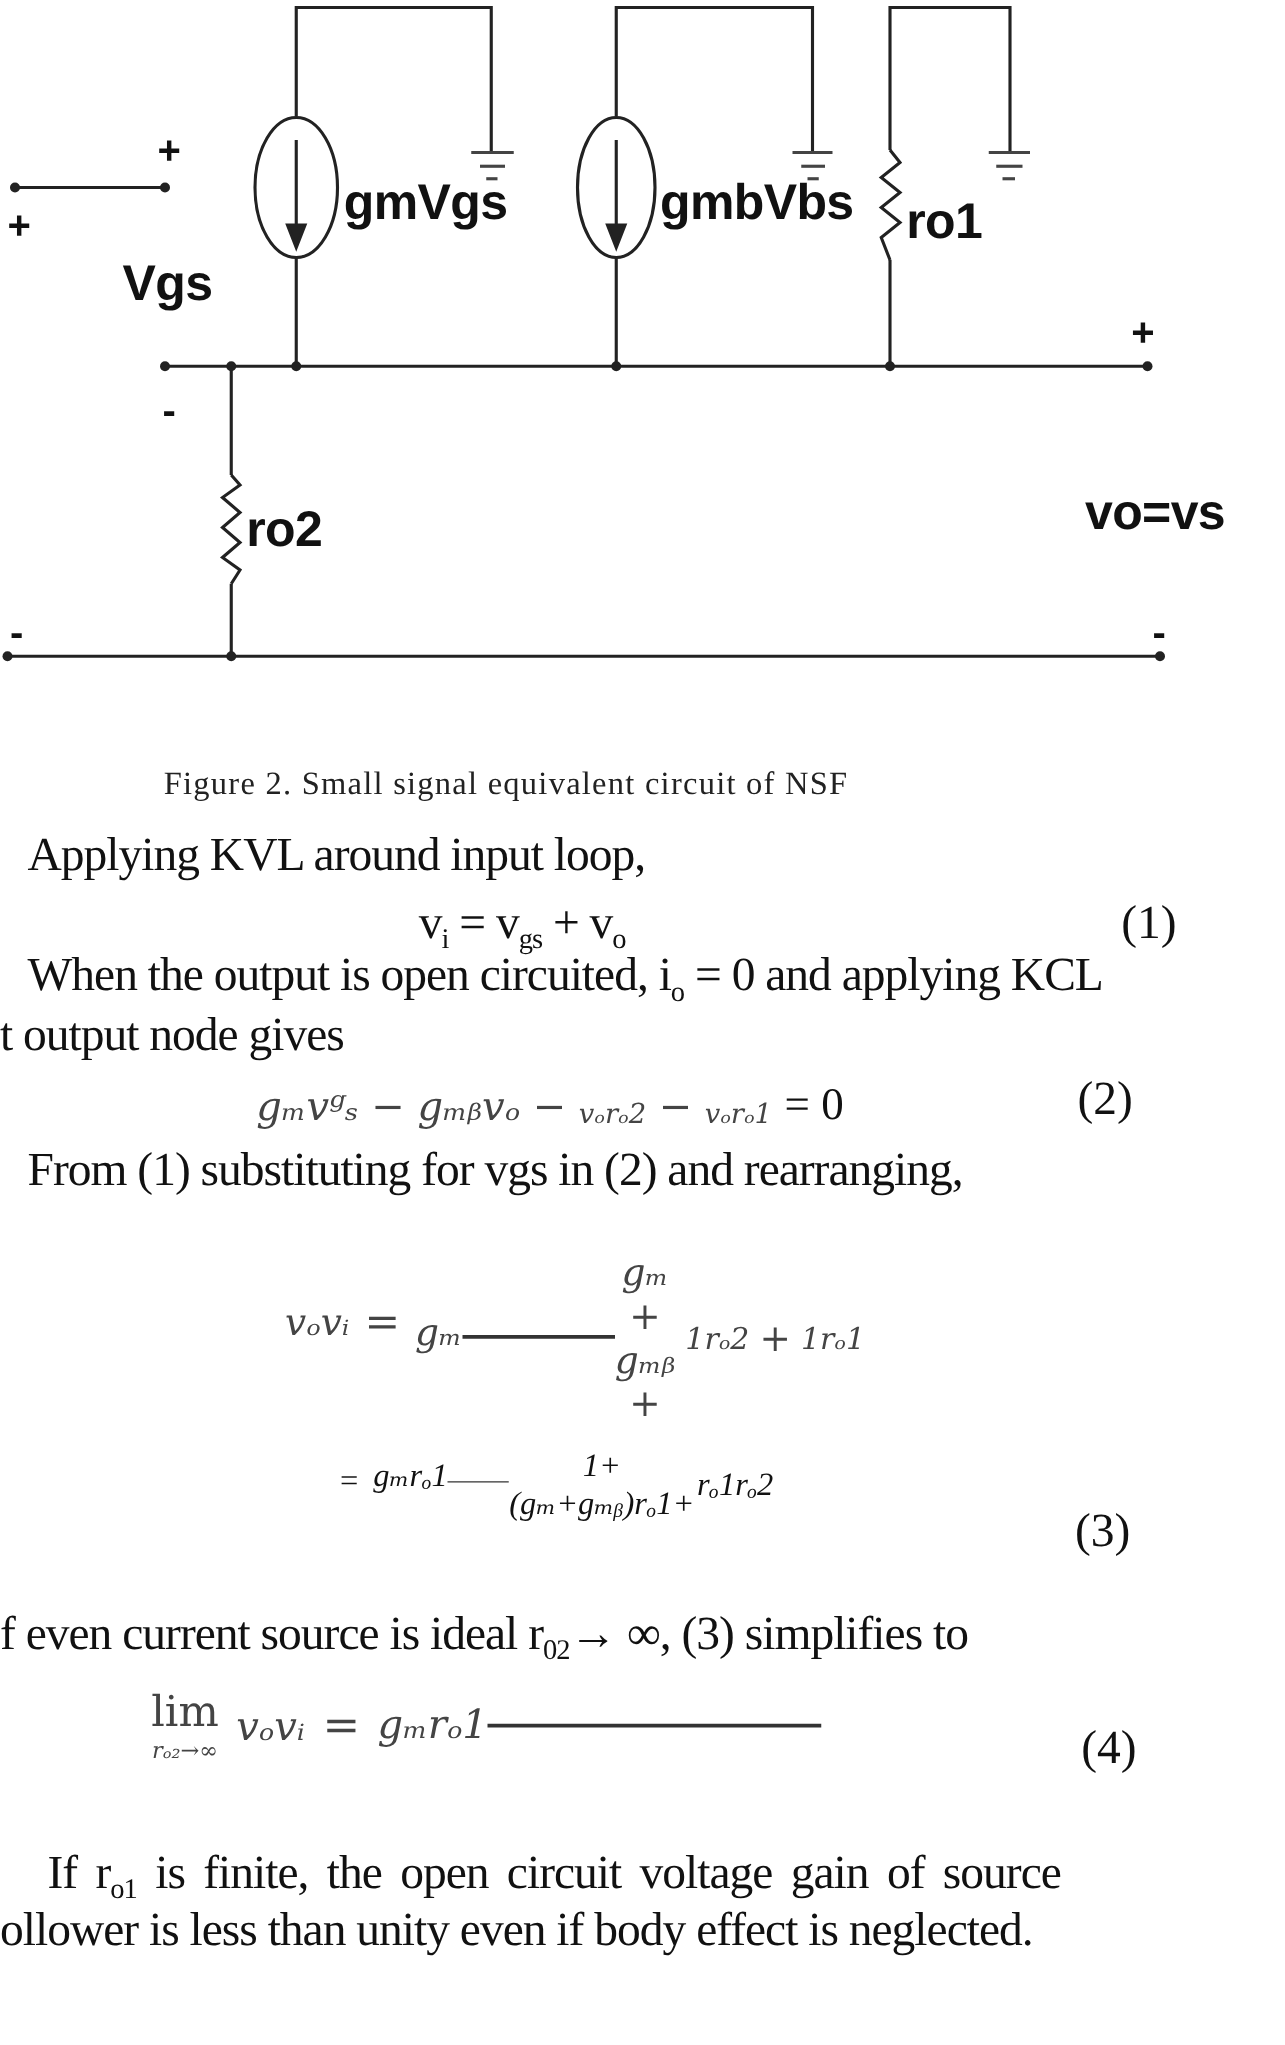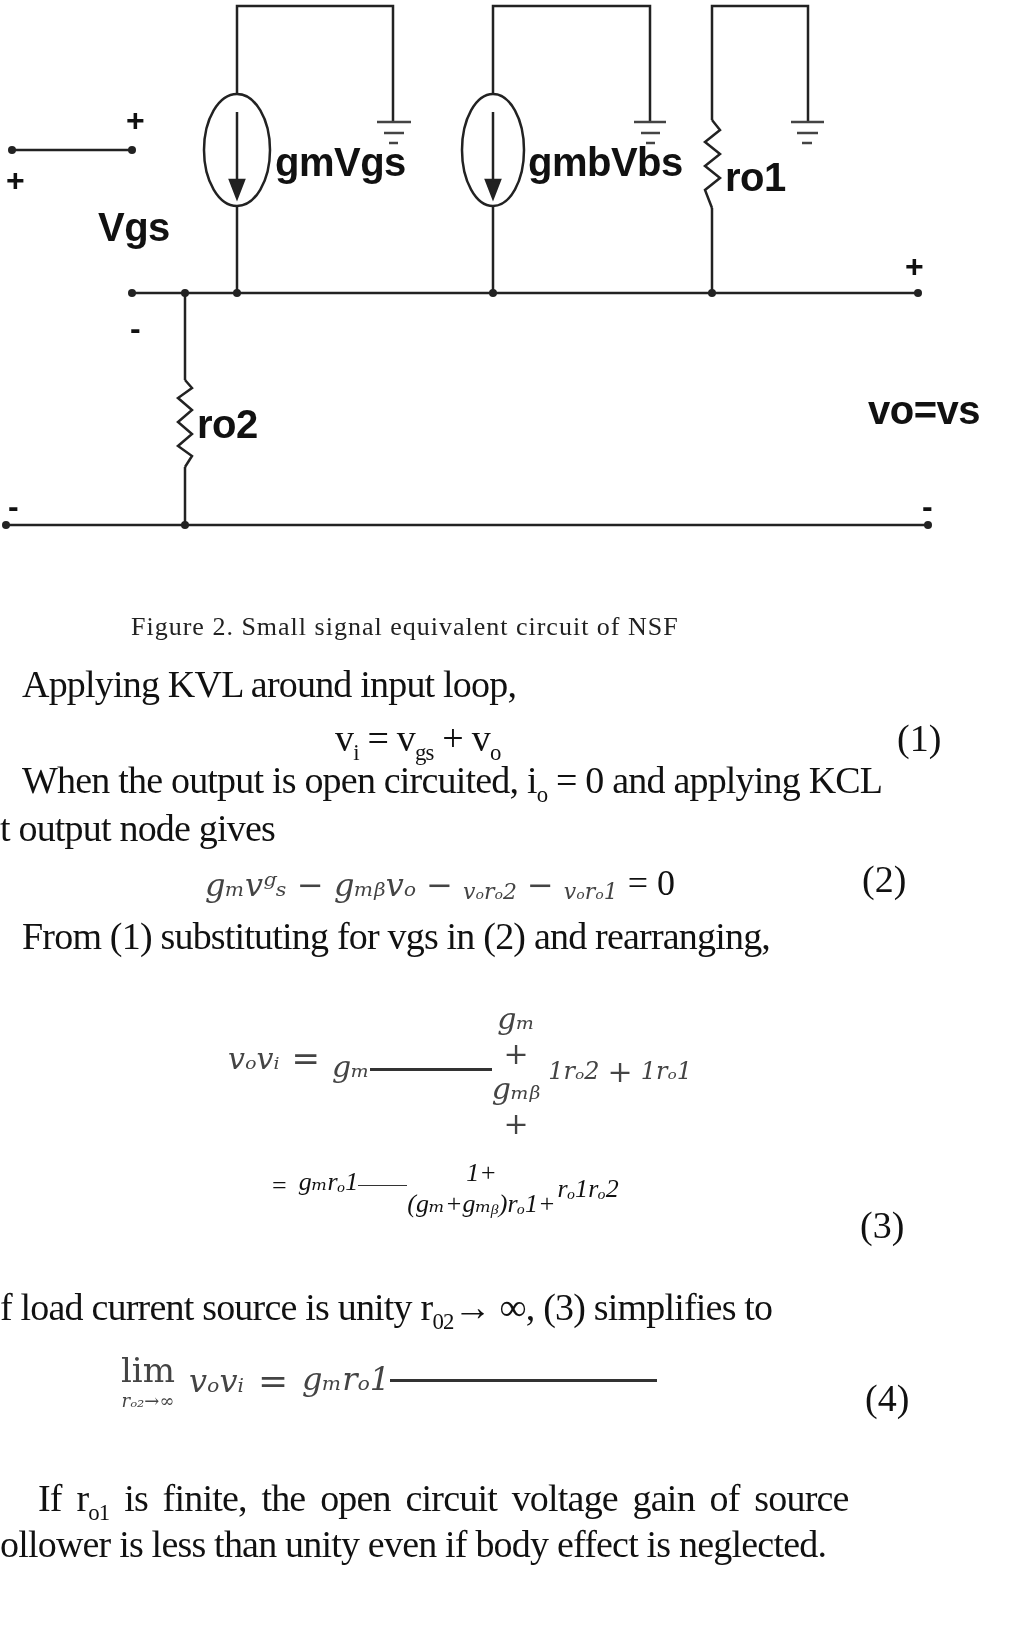--- a/index.html
+++ b/index.html
@@ -172,21 +172,21 @@
           <span class="num">rₒ1</span>
           <span class="bar" style="border-top-width:1.5px;"></span>
           <span class="den">rₒ2</span>
         </span>
     </span>
   </span>
 </div>
 <div class="abs serif eqno" style="left:860px;top:1203px;">(3)</div>
 
 <div class="abs serif body-text" style="left:0px;top:1285px;">
-  <span>f load current source is unity  r</span><sub>02</sub><span>→ ∞, (3) simplifies to</span>
+  <span>f even current source is ideal  r</span><sub>02</sub><span>→ ∞, (3) simplifies to</span>
 </div>
 
 <div class="abs" style="left:95px;top:1350px;display:flex;align-items:center;gap:14px;margin-left:26px;">
   <span style="display:inline-flex;flex-direction:column;align-items:center;">
     <span class="math" style="font-size:34px;font-style:normal;">lim</span>
     <span class="math" style="font-size:18px;">rₒ₂→∞</span>
   </span>
   <span class="frac math" style="font-size:32px;">
     <span class="num">vₒ</span>
       <span class="bar"></span>

